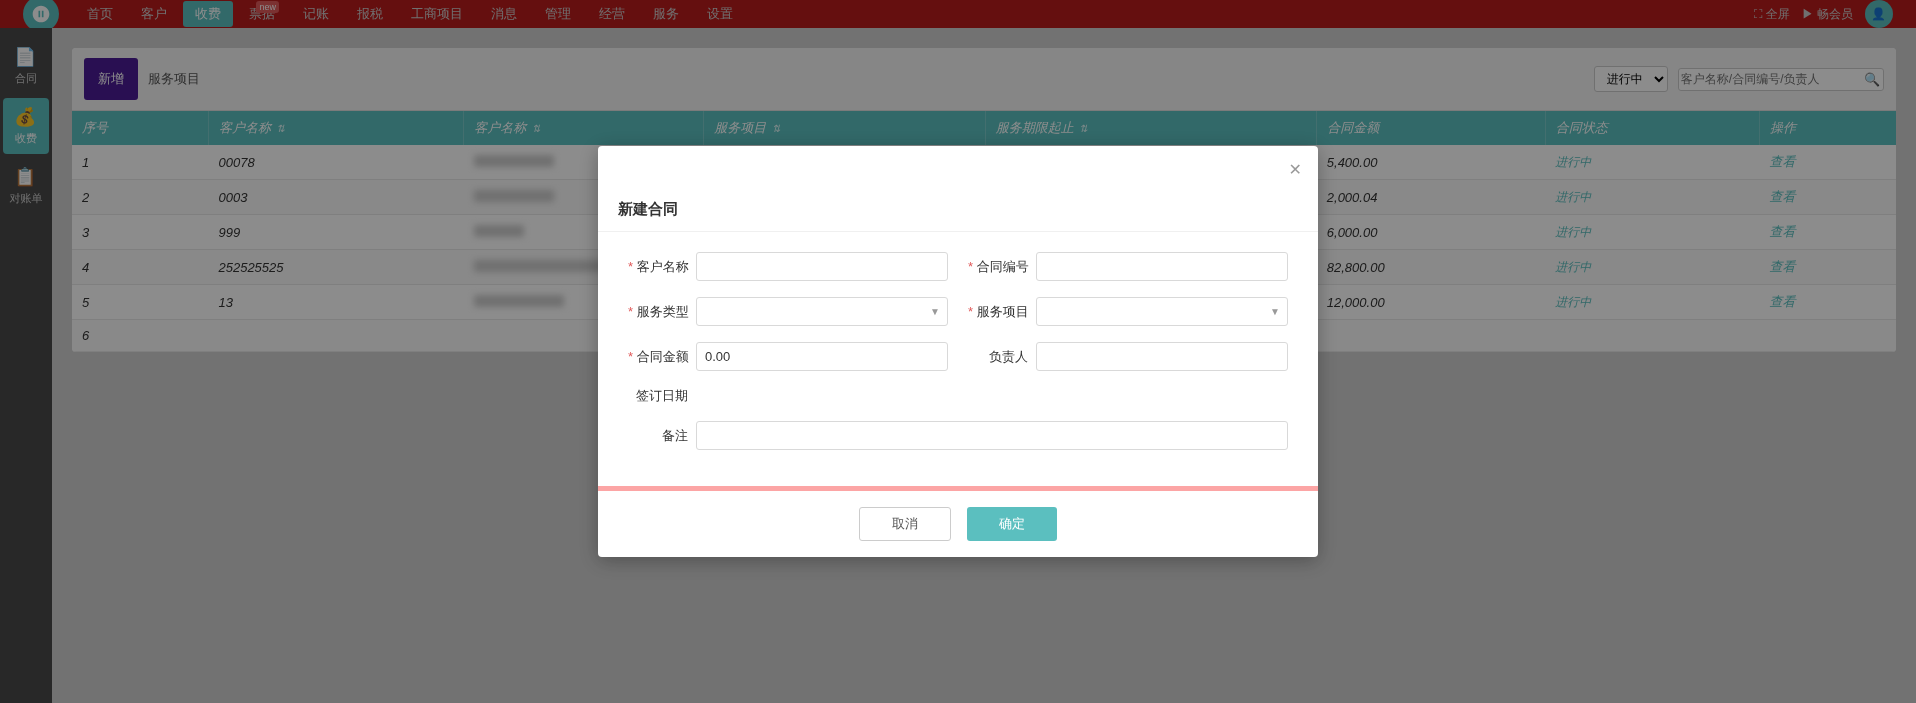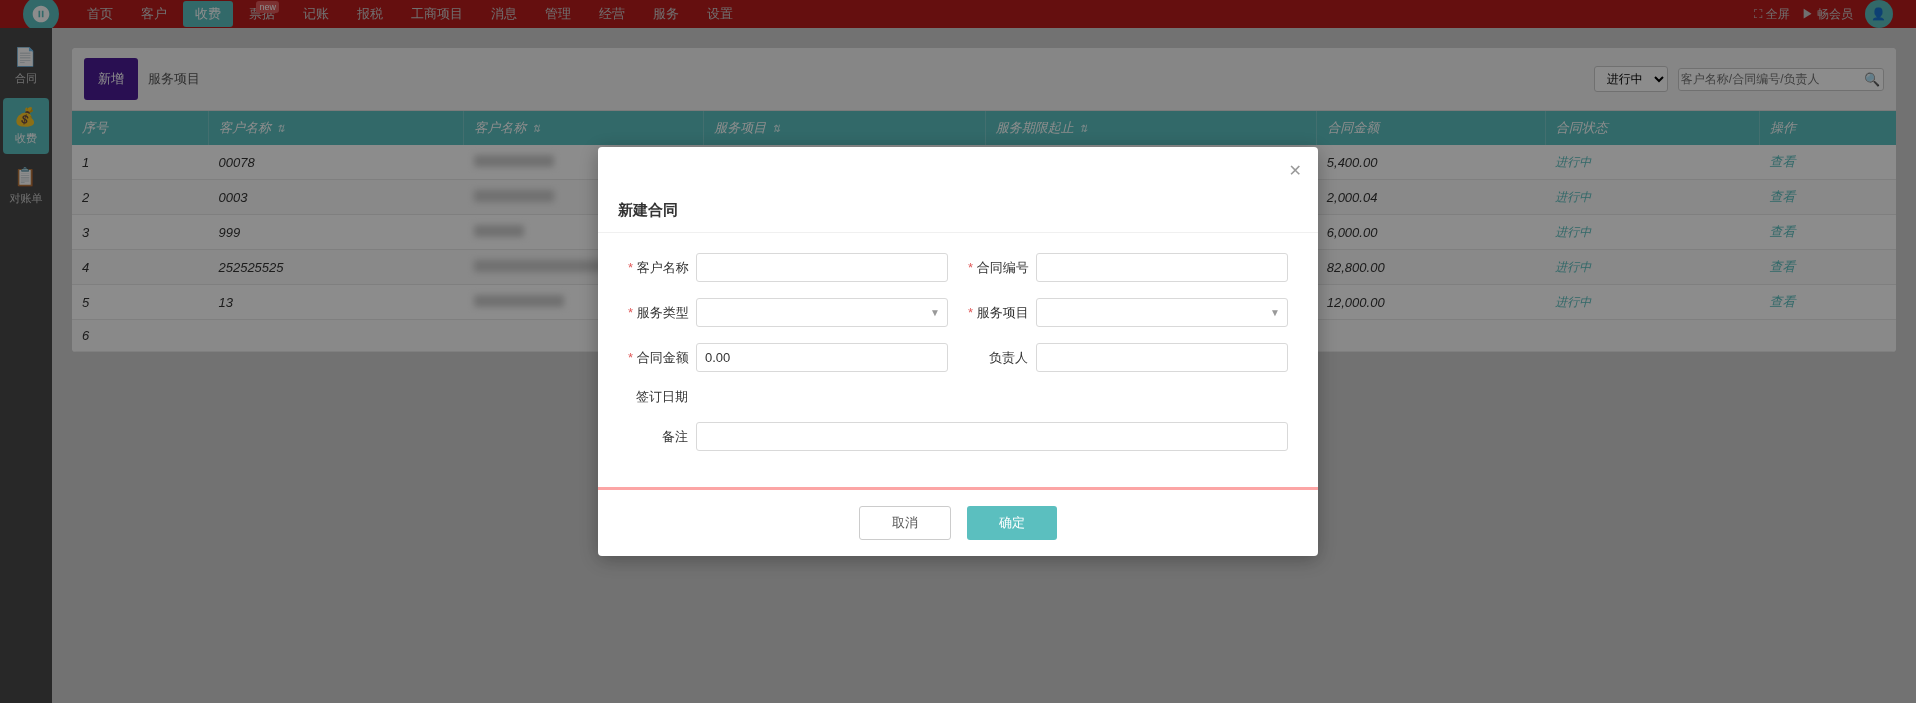--- a/index.html
+++ b/index.html
@@ -328,21 +328,21 @@
       right: 8px;
       color: #aaa;
       font-size: 14px;
       pointer-events: none;
     }
     .dialog-footer {
       padding: 16px 20px;
       display: flex;
       justify-content: center;
       gap: 16px;
-      border-top: 3px solid #fca5a5;
+      border-top: 5px solid #fca5a5;
     }
     .btn-cancel {
       background: #fff;
       border: 1px solid #ccc;
       color: #555;
       padding: 7px 32px;
       border-radius: 3px;
       cursor: pointer;
       font-size: 13px;
     }

